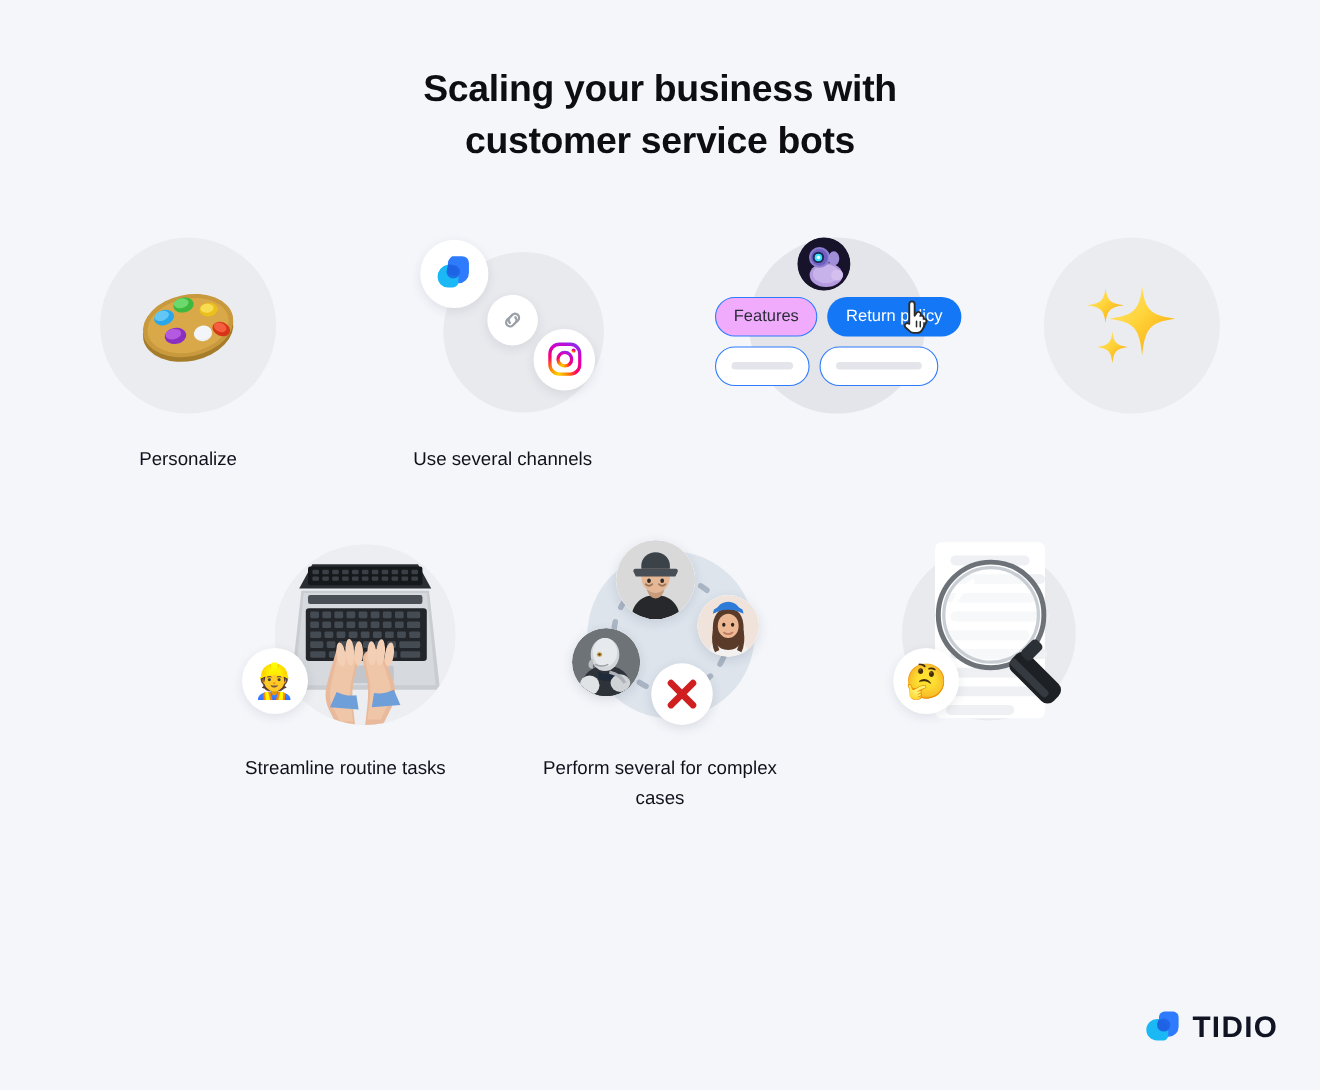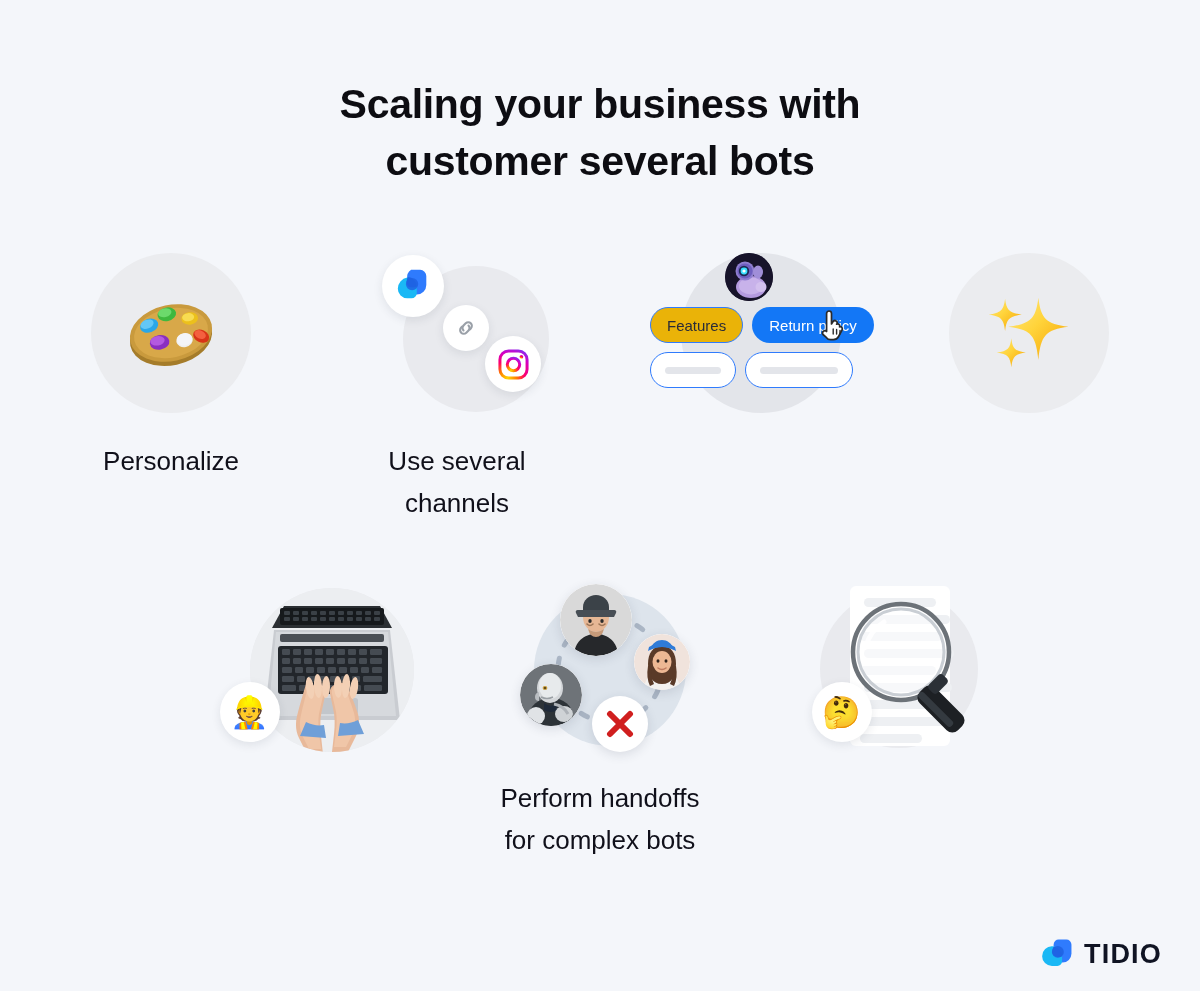--- a/index.html
+++ b/index.html
@@ -17,24 +17,24 @@
     width: 1200px;
     height: 991px;
     position: relative;
     display: flex;
     flex-direction: column;
     align-items: center;
   }
 
   
   .title {
-    margin-top: 76px;
+    margin-top: 58px;
     width: 700px;
     text-align: center;
-    font-size: 41px;
+    font-size: 34px;
     line-height: 1.38;
     font-weight: 700;
     color: #0d0d12;
     letter-spacing: -0.3px;
   }
   .title .line { display: block; }
 
   
   .row {
     display: flex;
@@ -57,21 +57,21 @@
     position: relative;
     display: flex;
     align-items: center;
     justify-content: center;
   }
 
   .card-label {
     margin-top: 28px;
     width: 230px;
     text-align: center;
-    font-size: 26px;
+    font-size: 17px;
     line-height: 1.6;
     color: #10101a;
     font-weight: 400;
   }
 
   
   .plate {
     position: absolute;
     left: 0; top: 0;
     width: 160px;
@@ -122,21 +122,21 @@
   .chip {
     height: 36px;
     border-radius: 18px;
     display: flex;
     align-items: center;
     justify-content: center;
     font-size: 15px;
     white-space: nowrap;
   }
   .chip-outline {
-    background: #eab308;
+    background: #f0abfc;
     border: 1.6px solid #2f7bfd;
     color: #2a2c38;
     padding: 0 16px;
   }
   .chip-filled {
     background: #1377f6;
     color: #ffffff;
     padding: 0 17px;
     font-weight: 400;
   }
@@ -210,42 +210,42 @@
   .search { width: 200px; height: 176px; position: relative; }
   .search .plate {
     left: 14px; top: 8px; width: 158px; height: 158px;
     background: #e9eaee;
   }
 
   
   .footer-logo {
     position: absolute;
     right: 38px;
-    bottom: 20px;
+    bottom: 40px;
     display: flex;
     align-items: center;
     gap: 10px;
     text-align: right;
   }
   .logo-word {
     font-size: 27px;
     font-weight: 700;
     color: #101423;
     letter-spacing: 1.2px;
   }
   svg { display: block; }
 </style>
 </head>
 <body>
 
 <div class="infographic">
 
   <h1 class="title">
     <span class="line">Scaling your business with</span>
-    <span class="line">customer several bots</span>
+    <span class="line">customer service bots</span>
   </h1>
 
   <div class="row row-one">
 
     <div class="card">
       <div class="icon-wrap">
         <div class="plate"></div>
         <svg class="palette-svg" width="104" height="104" viewBox="0 0 100 100">
           <ellipse cx="50" cy="54" rx="40" ry="27" transform="rotate(-12 50 54)" fill="#a57c2a"></ellipse>
           <ellipse cx="50" cy="50" rx="40" ry="27" transform="rotate(-12 50 50)" fill="#c99a3d"></ellipse>
@@ -473,20 +473,21 @@
               </g>
               <path d="M50 148 l6 -14 c6 3 12 4 18 3 l2 13 z" fill="#6f9fd8"></path>
               <path d="M114 146 l-6 -14 c-6 3 -12 4 -18 3 l-2 13 z" fill="#6f9fd8"></path>
             </svg>
           </div>
           <div class="badge-emoji badge-worker">
             <span>👷</span>
           </div>
         </div>
       </div>
+      <div class="card-label">Streamline routine tasks</div>
     </div>
 
     <div class="card">
       <div class="icon-wrap">
         <div class="handoff">
           <div class="plate plate-blue"></div>
 
           <svg width="180" height="176" style="position:absolute;left:0;top:0;z-index:2">
             <circle cx="90" cy="88" r="52" fill="none" stroke="#9aa7b8" stroke-width="5" stroke-linecap="round" stroke-dasharray="7 14" opacity=".75"></circle>
           </svg>
@@ -545,21 +546,21 @@
             </div>
           </div>
 
           <div class="av av-x">
             <svg width="28" height="28" viewBox="0 0 28 28">
               <path d="M4 4 L24 24 M24 4 L4 24" stroke="#d01f1f" stroke-width="6" stroke-linecap="round"></path>
             </svg>
           </div>
         </div>
       </div>
-      <div class="card-label">Perform handoffs for complex bots</div>
+      <div class="card-label">Perform several for complex cases</div>
     </div>
 
     <div class="card">
       <div class="icon-wrap">
         <div class="search">
           <div class="plate"></div>
 
           <svg width="200" height="176" style="position:absolute;left:0;top:0;z-index:2">
             <rect x="44" y="4" width="100" height="160" rx="6" fill="#ffffff"></rect>
             <g fill="#eef0f3">

